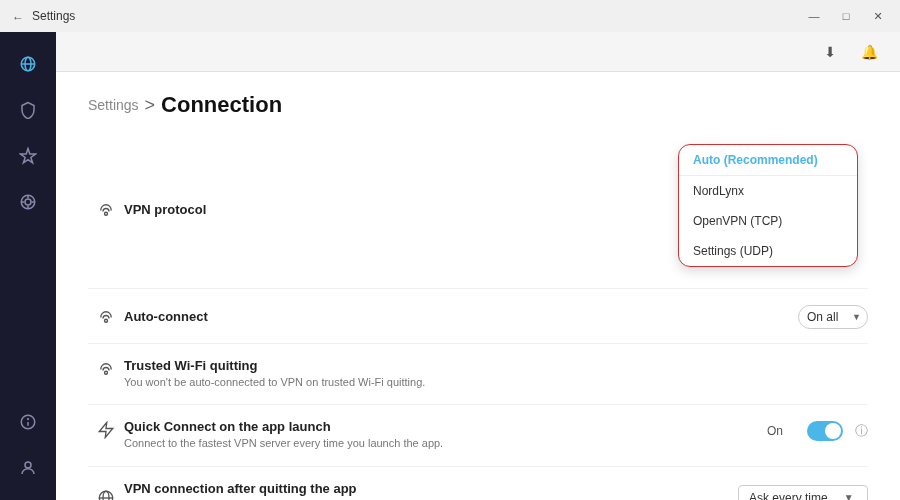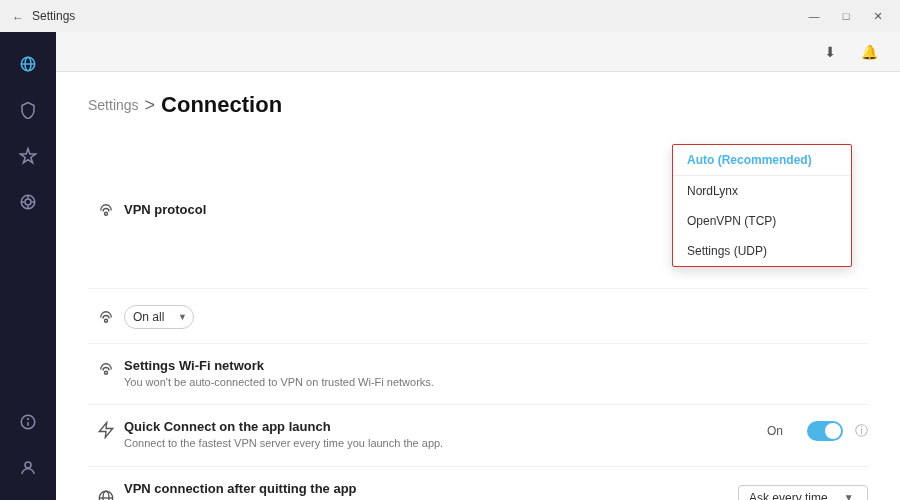--- a/index.html
+++ b/index.html
@@ -216,24 +216,24 @@
       background: white;
       top: 2px;
       transition: left 0.2s;
     }
     .toggle.on::after { left: 18px; }
 
     
     .protocol-dropdown-open {
       position: absolute;
       top: 0;
-      right: 16px;
+      right: 10px;
       background: white;
       border: 1.5px solid #cc3333;
-      border-radius: 2px;
+      border-radius: 12px;
       min-width: 180px;
       z-index: 100;
       box-shadow: 0 4px 12px rgba(0,0,0,0.15);
       margin-left: 20px;
     }
     .protocol-option {
       padding: 8px 14px;
       font-size: 12px;
       color: #333;
       cursor: pointer;
@@ -364,39 +364,42 @@
       </div>
 
       <div class="setting-row" style="align-items:center;">
         <div class="setting-icon">
           <svg class="icon-svg" viewBox="0 0 24 24" fill="none" stroke="#555" stroke-width="1.8">
             <path d="M5 12.5C5 8.36 8.13 5 12 5s7 3.36 7 7.5"></path>
             <path d="M8 14c0-2.21 1.79-4 4-4s4 1.79 4 4"></path>
             <circle cx="12" cy="17" r="2"></circle>
           </svg>
         </div>
+        <div class="setting-info">
+          <div class="setting-title">Auto-connect</div>
+        </div>
         <div class="setting-control">
           <div style="border:1px solid #ccc; border-radius:12px; padding:4px 24px 4px 8px; font-size:12px; color:#333; position:relative; cursor:pointer; min-width:70px;">
             On all
             <span style="position:absolute;right:6px;top:50%;transform:translateY(-50%);font-size:9px;color:#666;">▼</span>
           </div>
         </div>
       </div>
 
       <div class="setting-row">
         <div class="setting-icon">
           <svg class="icon-svg" viewBox="0 0 24 24" fill="none" stroke="#555" stroke-width="1.8">
             <path d="M5 12.5C5 8.36 8.13 5 12 5s7 3.36 7 7.5"></path>
             <path d="M8 14c0-2.21 1.79-4 4-4s4 1.79 4 4"></path>
             <circle cx="12" cy="17" r="2"></circle>
           </svg>
         </div>
         <div class="setting-info">
-          <div class="setting-title">Settings Wi-Fi network</div>
-          <div class="setting-desc">You won't be auto-connected to VPN on trusted Wi-Fi networks.</div>
+          <div class="setting-title">Trusted Wi-Fi quitting</div>
+          <div class="setting-desc">You won't be auto-connected to VPN on trusted Wi-Fi quitting.</div>
         </div>
       </div>
 
       <div class="setting-row" style="">
         <div class="setting-icon">
           <svg class="icon-svg" viewBox="0 0 24 24" fill="none" stroke="#555" stroke-width="1.8">
             <polygon points="13,2 3,14 12,14 11,22 21,10 12,10"></polygon>
           </svg>
         </div>
         <div class="setting-info">

